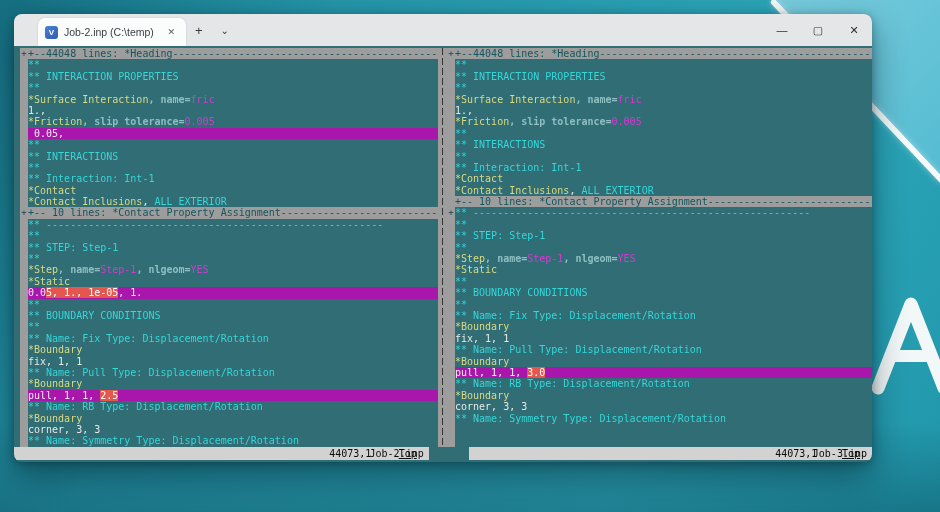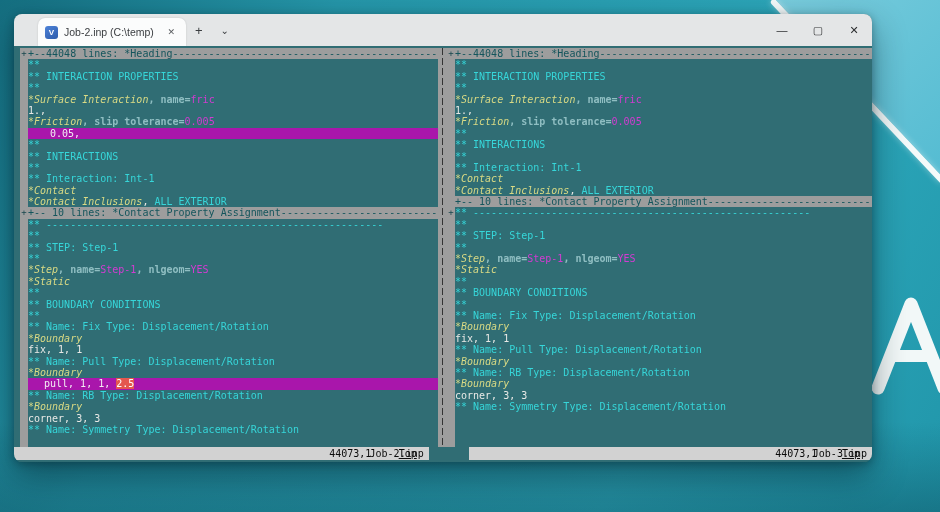--- a/index.html
+++ b/index.html
@@ -45,24 +45,24 @@
   .pane-l .textcol { width:410px; }
   .pane-r .textcol { width:417px; }
   .pane { display:flex; }
   .pad-l { width:6px; background:#306d74; }
   .vsep { width:9px; background:#9d9d9d; position:relative; }
   .vsep::after { content:""; position:absolute; left:3.5px; top:0; bottom:0; width:1.6px;
     background:repeating-linear-gradient(to bottom,#333 0 7px,#9d9d9d 7px 10px); }
 
   .row { height:11.4px; line-height:11.4px; white-space:pre; overflow:hidden; color:#e9e9e6; }
   .row.fold { background:#9d9d9d; }
-  .row.diff { background:#a916ab;padding-left:16px; }
+  .row.diff { background:#a916ab; }
   .s-f { color:#14555c; }
   .s-c { color:#36d6d9; }
-  .s-k { color:#d9da84;font-style:italic; }
+  .s-k { color:#d9da84; }
   .s-p { color:#8fbec2;font-weight:bold; }
   .s-v { color:#d23bd2; }
   .s-n { color:#e9e9e6; }
   .s-dn { color:#f3ecf3; }
   .s-dx { background:#e4574f; color:#fff; }
 
   .status-row { display:flex; height:13px; }
   .status { position:relative; background:#d2d2d2; color:#0b0b0b; font-size:10px; line-height:13px; padding:0 5px;text-align:right; }
   .status-l { width:435px; }
   .status-r { width:423px;margin-left:40px; }
@@ -161,20 +161,21 @@
               <div class="row"><span class="s-c">** Interaction: Int-1</span></div>
               <div class="row"><span class="s-k">*Contact</span></div>
               <div class="row"><span class="s-k">*Contact Inclusions</span><span class="s-n">, </span><span class="s-c">ALL EXTERIOR</span></div>
               <div class="row fold"><span class="s-f">+-- 10 lines: *Contact Property Assignment----------------------------------------</span></div>
               <div class="row"><span class="s-c">** --------------------------------------------------------</span></div>
               <div class="row"><span class="s-c">**</span></div>
               <div class="row"><span class="s-c">** STEP: Step-1</span></div>
               <div class="row"><span class="s-c">**</span></div>
               <div class="row"><span class="s-k">*Step</span><span class="s-p">, name=</span><span class="s-v">Step-1</span><span class="s-p">, nlgeom=</span><span class="s-v">YES</span></div>
               <div class="row"><span class="s-k">*Static</span></div>
+              <div class="row diff"><span class="s-dn">0.0</span><span class="s-dx">5, 1., 1e-05</span><span class="s-dn">, 1.</span></div>
               <div class="row"><span class="s-c">**</span></div>
               <div class="row"><span class="s-c">** BOUNDARY CONDITIONS</span></div>
               <div class="row"><span class="s-c">**</span></div>
               <div class="row"><span class="s-c">** Name: Fix Type: Displacement/Rotation</span></div>
               <div class="row"><span class="s-k">*Boundary</span></div>
               <div class="row"><span class="s-n">fix, 1, 1</span></div>
               <div class="row"><span class="s-c">** Name: Pull Type: Displacement/Rotation</span></div>
               <div class="row"><span class="s-k">*Boundary</span></div>
               <div class="row diff"><span class="s-dn">pull, 1, 1, </span><span class="s-dx">2.5</span></div>
               <div class="row"><span class="s-c">** Name: RB Type: Displacement/Rotation</span></div>
@@ -244,20 +245,21 @@
               <div class="row"><span class="s-k">*Step</span><span class="s-p">, name=</span><span class="s-v">Step-1</span><span class="s-p">, nlgeom=</span><span class="s-v">YES</span></div>
               <div class="row"><span class="s-k">*Static</span></div>
               <div class="row"><span class="s-c">**</span></div>
               <div class="row"><span class="s-c">** BOUNDARY CONDITIONS</span></div>
               <div class="row"><span class="s-c">**</span></div>
               <div class="row"><span class="s-c">** Name: Fix Type: Displacement/Rotation</span></div>
               <div class="row"><span class="s-k">*Boundary</span></div>
               <div class="row"><span class="s-n">fix, 1, 1</span></div>
               <div class="row"><span class="s-c">** Name: Pull Type: Displacement/Rotation</span></div>
               <div class="row"><span class="s-k">*Boundary</span></div>
+              <div class="row diff"><span class="s-dn">pull, 1, 1, </span><span class="s-dx">3.0</span></div>
               <div class="row"><span class="s-c">** Name: RB Type: Displacement/Rotation</span></div>
               <div class="row"><span class="s-k">*Boundary</span></div>
               <div class="row"><span class="s-n">corner, 3, 3</span></div>
               <div class="row"><span class="s-c">** Name: Symmetry Type: Displacement/Rotation</span></div>
             </div>
         </div>
       </div>
       <div class="status-row">
         <div class="status status-l">
           <span class="file">Job-2.inp</span>

